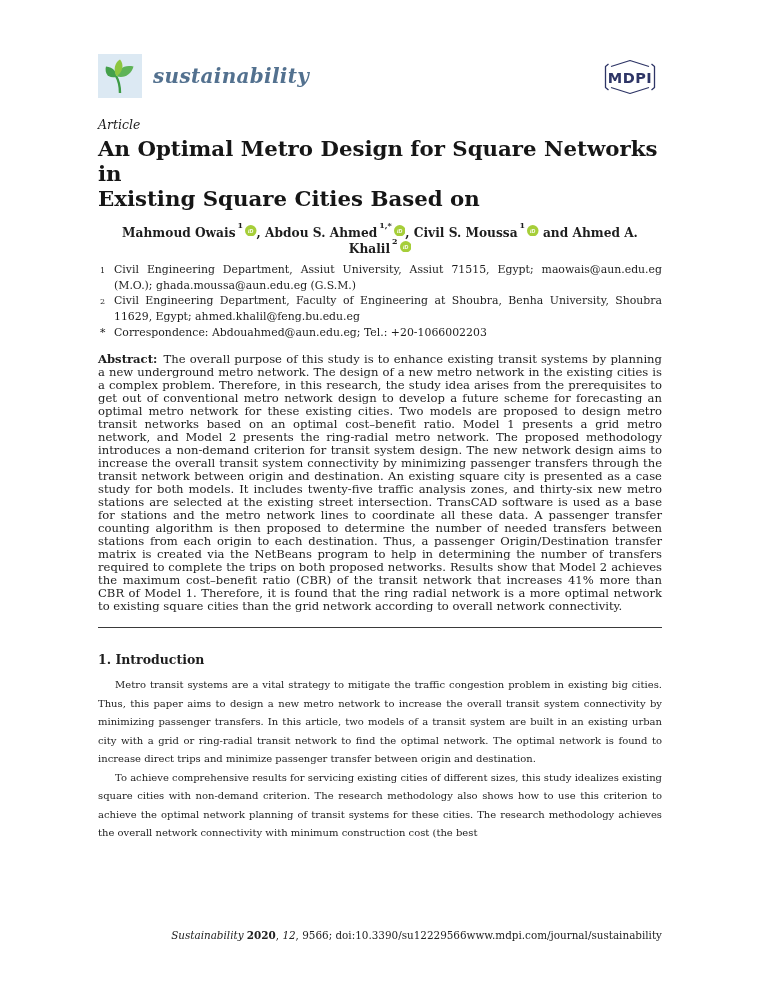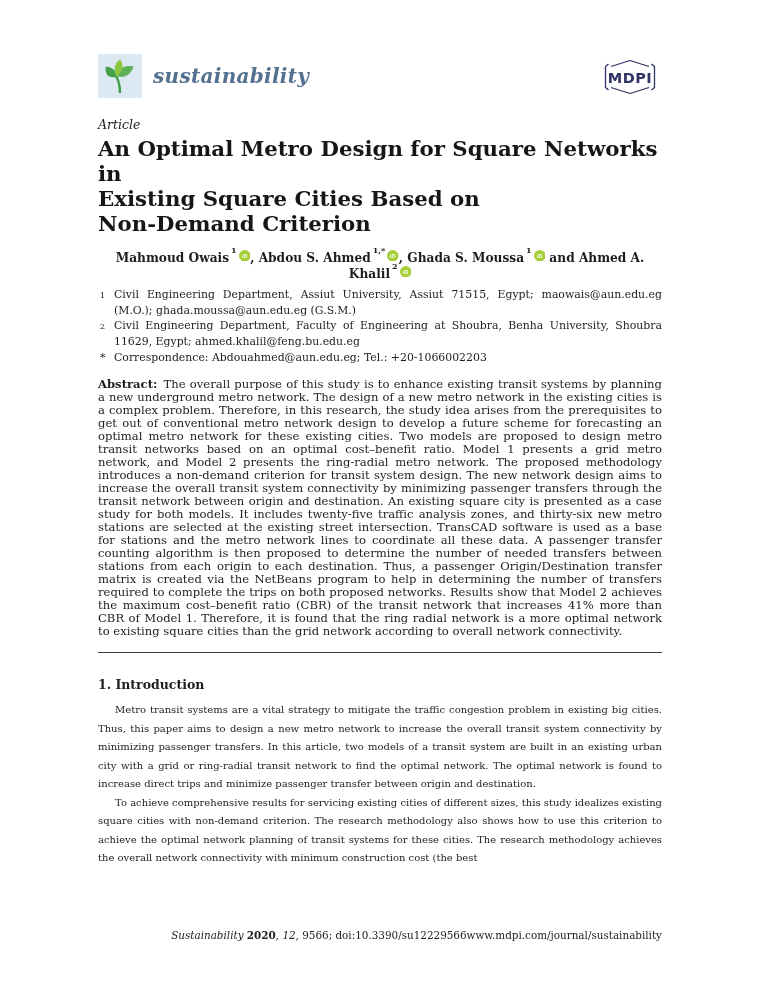--- a/index.html
+++ b/index.html
@@ -78,30 +78,29 @@
         </g>
         <text x="32" y="25.5" text-anchor="middle" font-family="'DejaVu Sans', sans-serif" font-size="14.5" font-weight="bold" fill="#2E3566" letter-spacing="0.5">MDPI</text>
       </svg>
     </div>
   </div>
 
   <div class="article-type">Article</div>
   <h1 class="title">
     <span>An Optimal Metro Design for Square Networks in</span><br>
     <span>Existing Square Cities Based on</span><br>
-    <span>Non-Demand Criterion</span>
   </h1>
 
   <div class="authors"><span>Mahmoud Owais</span><sup>1</sup><span class="orcid"><svg width="11.5" height="11.5" viewBox="0 0 24 24">
           <circle cx="12" cy="12" r="12" fill="#A6CE39"></circle>
           <text x="12" y="16.5" text-anchor="middle" font-size="11" fill="#ffffff" font-family="sans-serif" font-style="italic" font-weight="bold">iD</text>
         </svg></span><span>, </span><span>Abdou S. Ahmed</span><sup>1,*</sup><span class="orcid"><svg width="11.5" height="11.5" viewBox="0 0 24 24">
           <circle cx="12" cy="12" r="12" fill="#A6CE39"></circle>
           <text x="12" y="16.5" text-anchor="middle" font-size="11" fill="#ffffff" font-family="sans-serif" font-style="italic" font-weight="bold">iD</text>
-        </svg></span><span>, </span><span>Ghada S. Moussa</span><sup>1</sup><span class="orcid"><svg width="11.5" height="11.5" viewBox="0 0 24 24">
+        </svg></span><span>, </span><span>Civil S. Moussa</span><sup>1</sup><span class="orcid"><svg width="11.5" height="11.5" viewBox="0 0 24 24">
           <circle cx="12" cy="12" r="12" fill="#A6CE39"></circle>
           <text x="12" y="16.5" text-anchor="middle" font-size="11" fill="#ffffff" font-family="sans-serif" font-style="italic" font-weight="bold">iD</text>
         </svg></span><span> and </span><span>Ahmed A. Khalil</span><sup>2</sup><span class="orcid"><svg width="11.5" height="11.5" viewBox="0 0 24 24">
           <circle cx="12" cy="12" r="12" fill="#A6CE39"></circle>
           <text x="12" y="16.5" text-anchor="middle" font-size="11" fill="#ffffff" font-family="sans-serif" font-style="italic" font-weight="bold">iD</text>
         </svg></span><span></span>
   </div>
 
   <div class="affiliations">
     <div class="aff-row">

